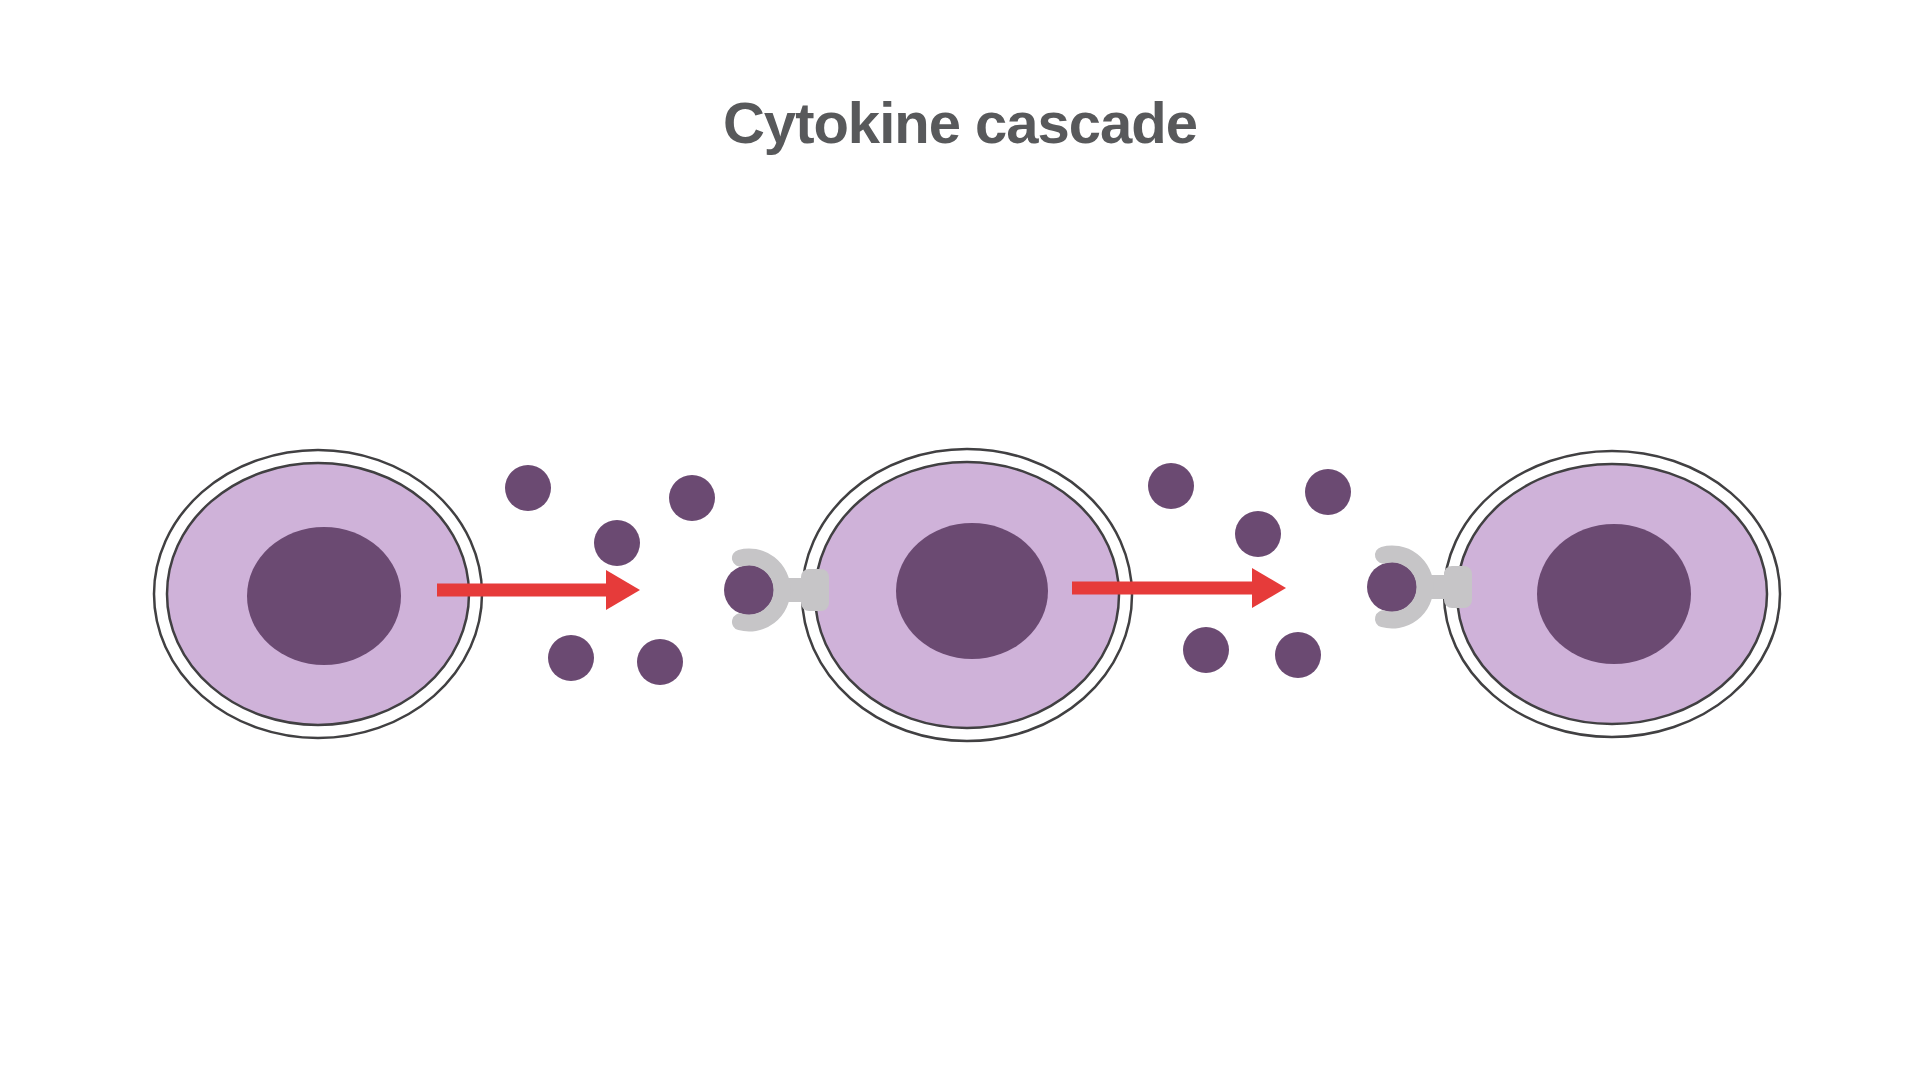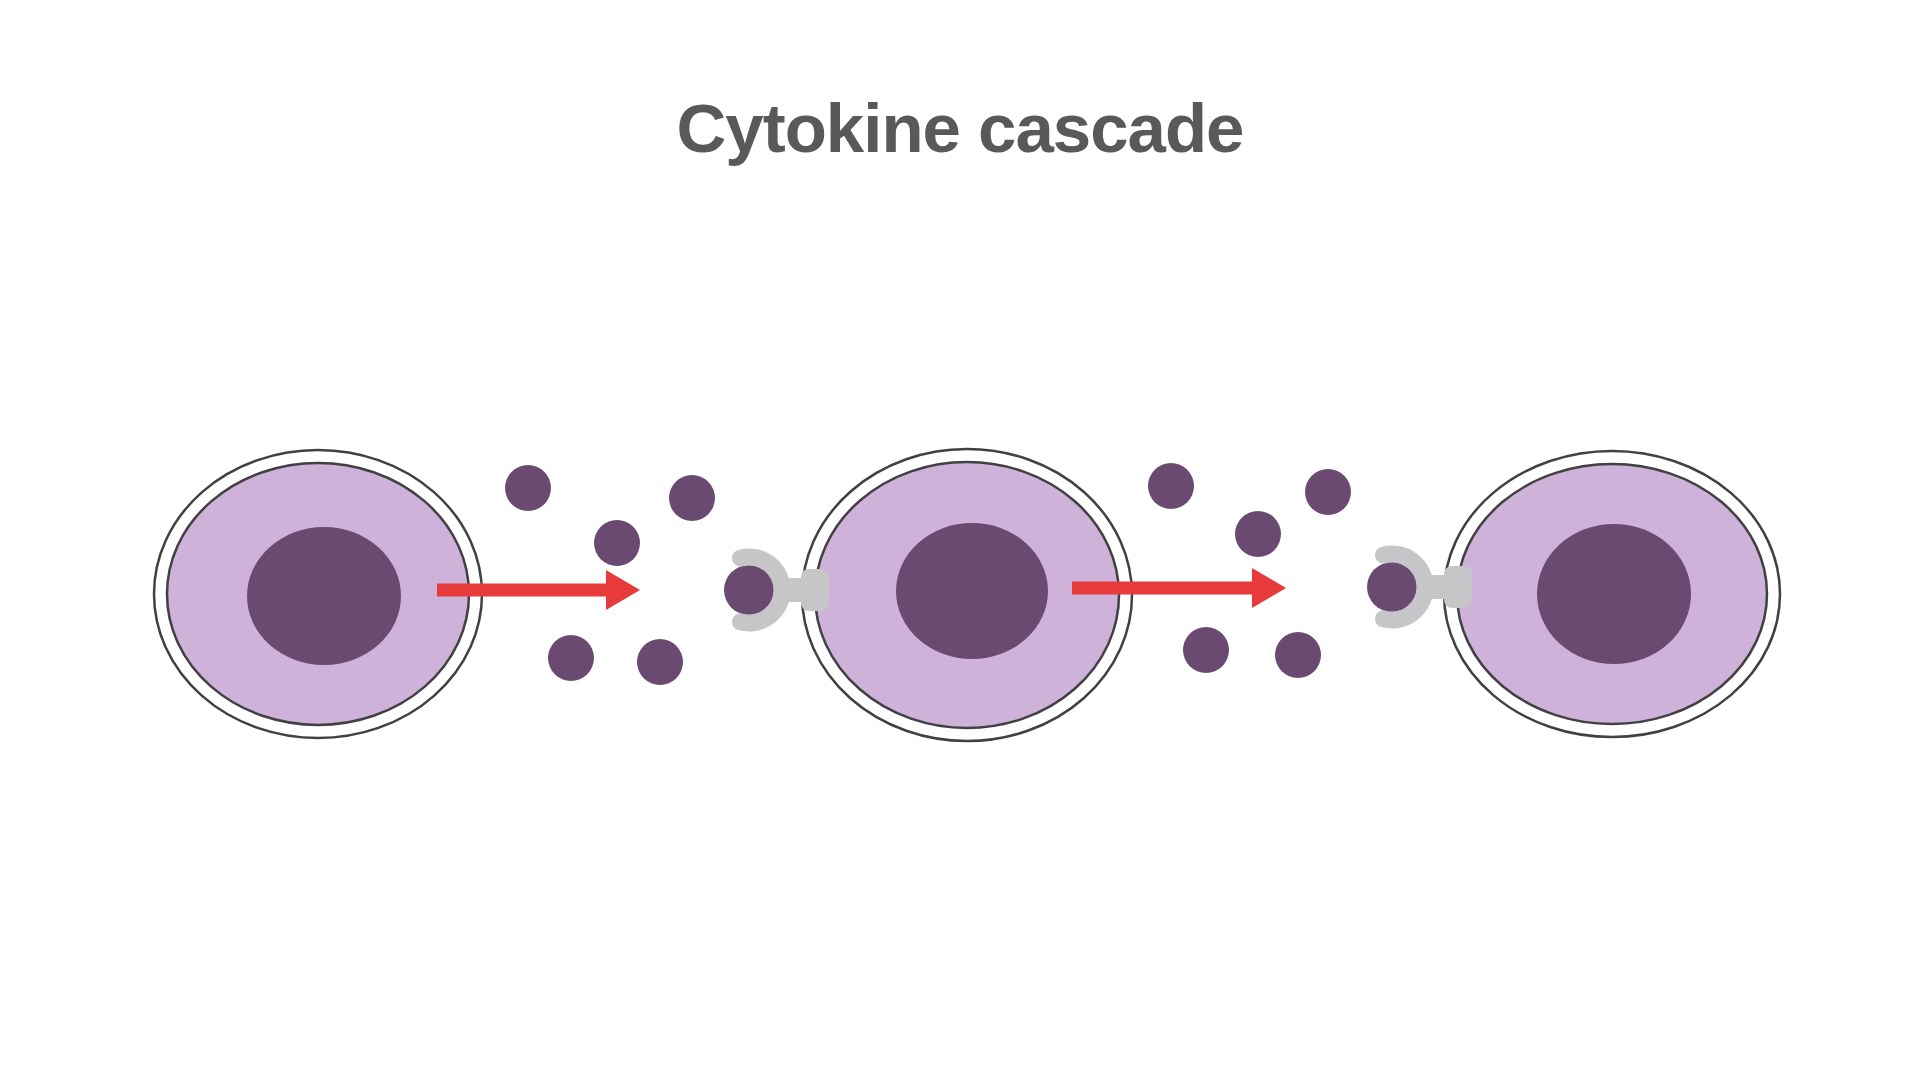--- a/index.html
+++ b/index.html
@@ -4,21 +4,21 @@
 <style>
   html,body{margin:0;padding:0;}
   body{
     width:1920px;height:1080px;overflow:hidden;position:relative;
     background:#ffffff;
     font-family:"Liberation Sans", sans-serif;
   }
   .stage{position:absolute;left:0;top:0;width:1920px;height:1080px;}
   .title{
     position:absolute;left:0;top:94px;width:1920px;
-    text-align:center;font-weight:bold;font-size:69px;line-height:1;
+    text-align:center;font-weight:bold;font-size:58px;line-height:1;
     letter-spacing:-1px;
   }
   svg{position:absolute;left:0;top:0;display:block;}
 </style>
 </head>
 <body style="background: rgb(255, 255, 255);">
 
 <div class="stage">
   <div class="title" style="color: rgb(88, 89, 91);">Cytokine cascade</div>
   <svg id="diagram" width="1920" height="1080" viewBox="0 0 1920 1080">

